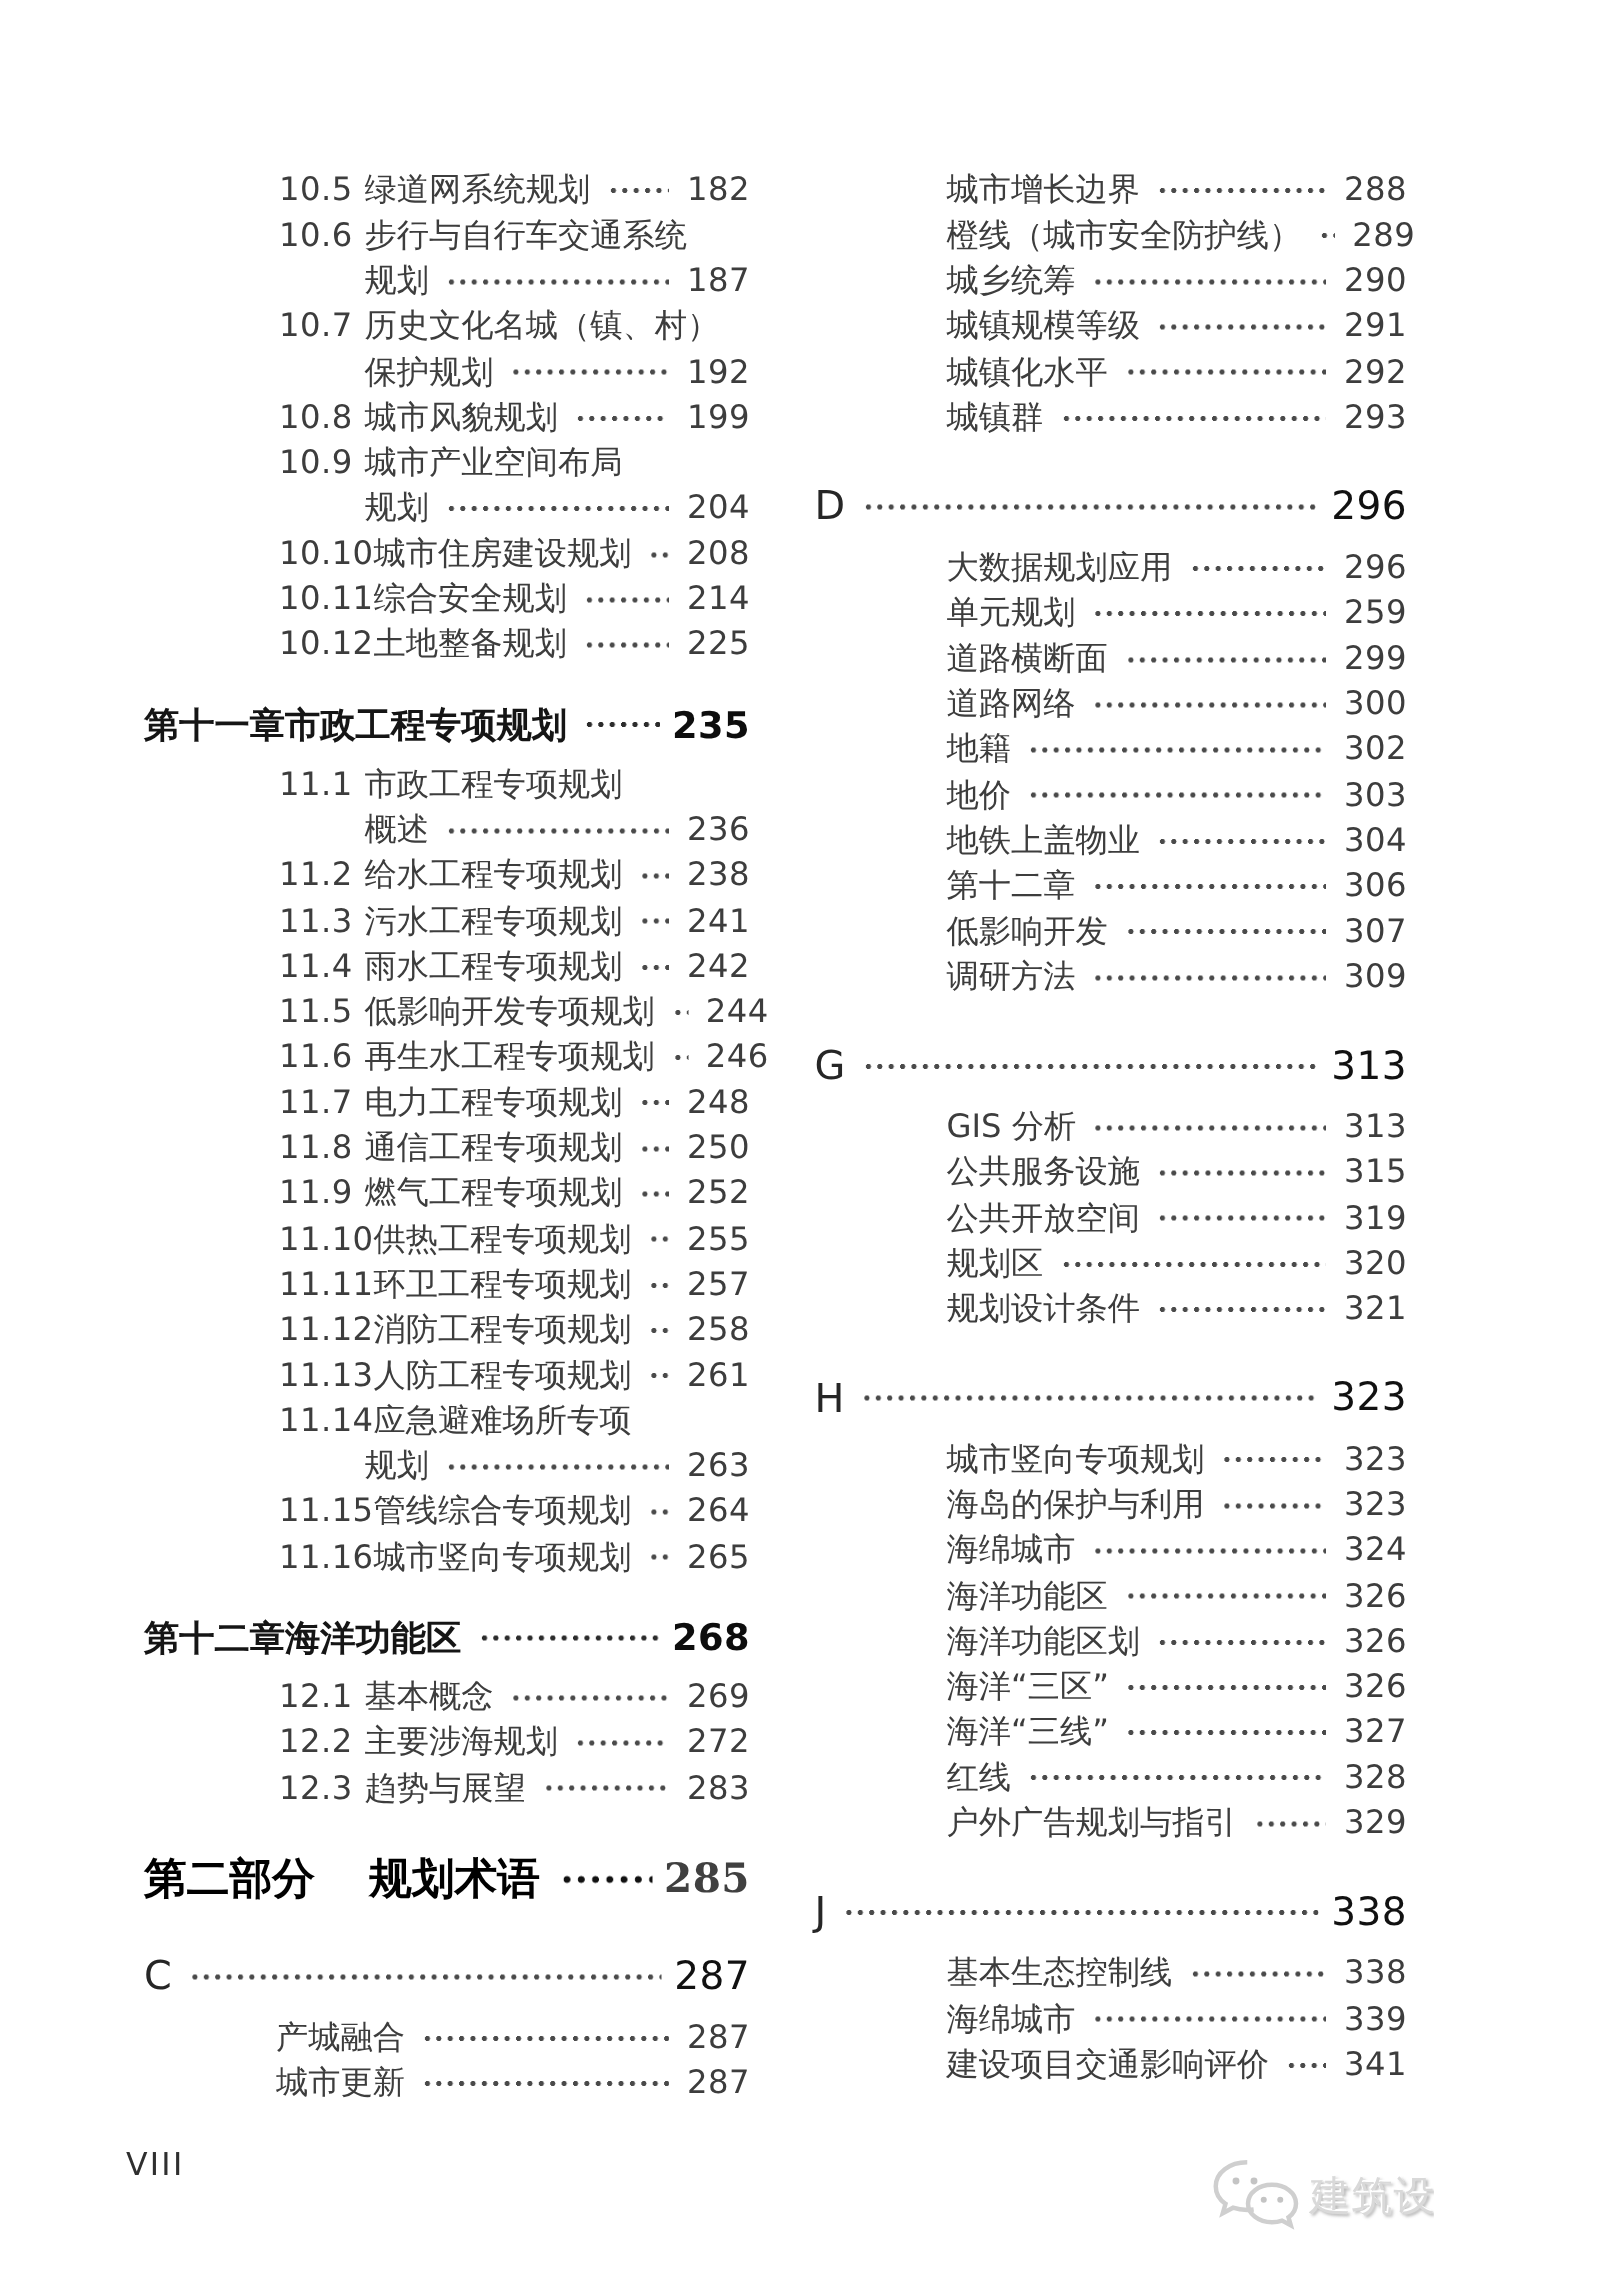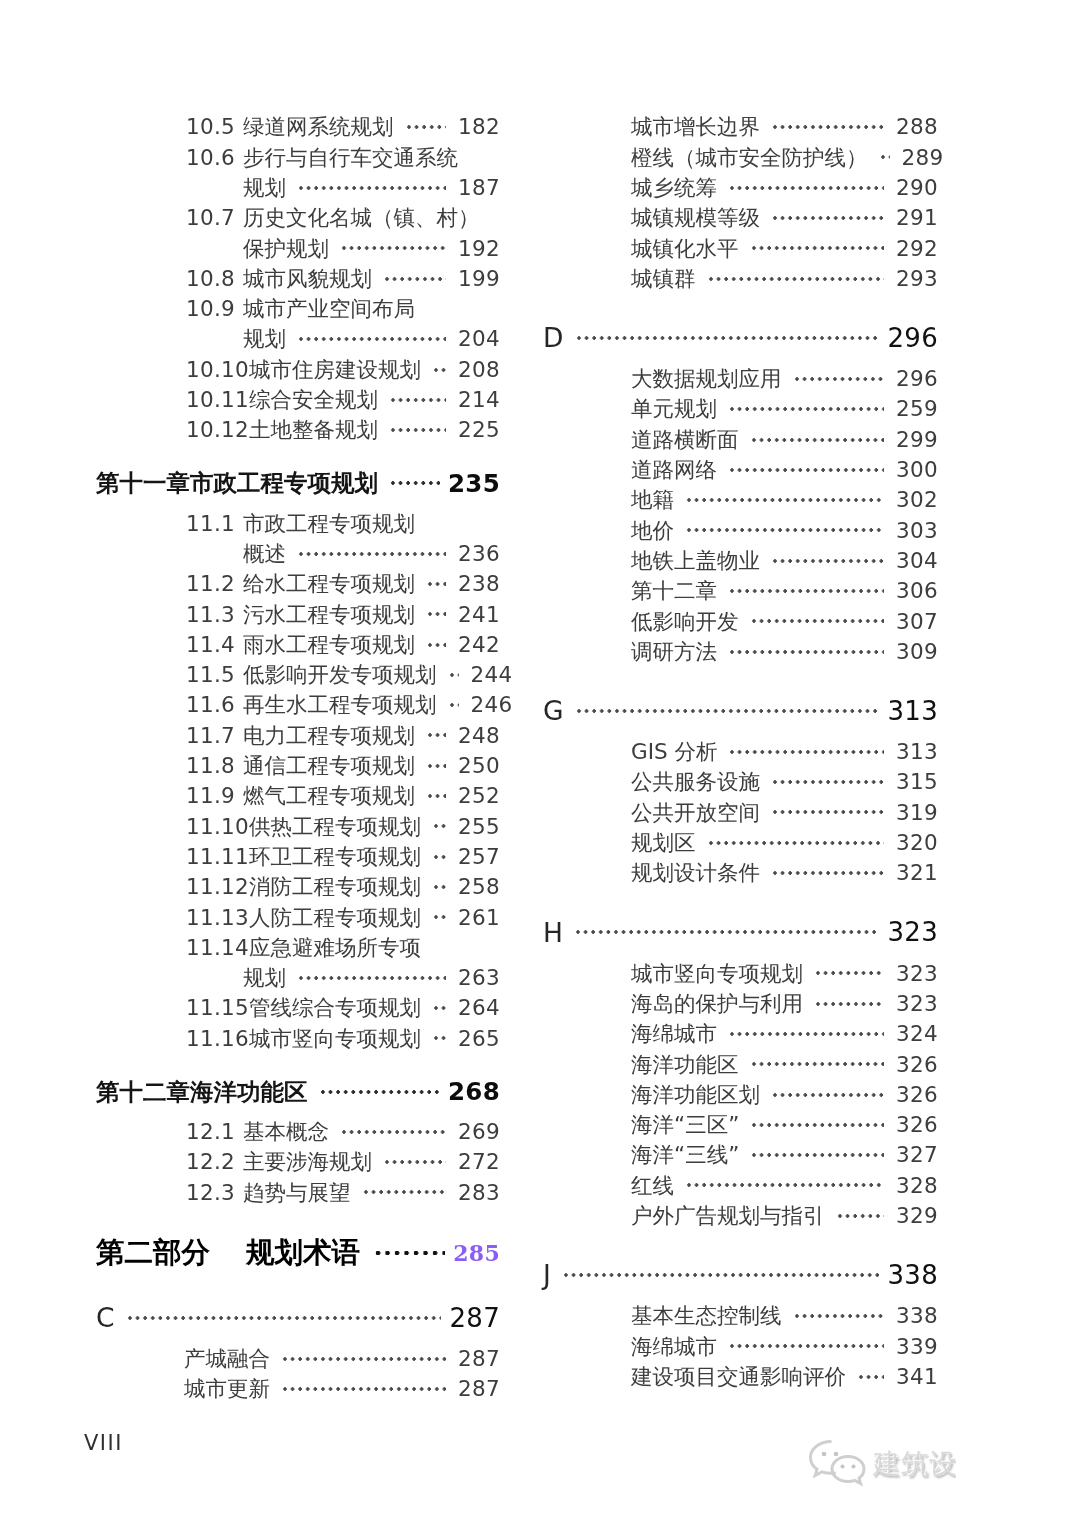--- a/index.html
+++ b/index.html
@@ -26,21 +26,21 @@
   .chapter-row .dots{background-image:radial-gradient(circle at 3px 3px,#2c2c2c 1.6px,rgba(0,0,0,0) 1.95px);}
   .chapter-row .pg{font-size:24.5px;color:#0d0d0d;}
 
   .part-row{display:flex;align-items:center;height:42px;margin-top:24px;
         font-family:"DejaVu Serif",serif;font-size:28.5px;font-weight:bold;color:#000;}
   .part-row .c-num{white-space:nowrap;margin-right:36px;}
   .part-row .text{white-space:nowrap;}
   .part-row .dots{height:8px;margin-left:14px;
         background-image:radial-gradient(circle at 4px 4px,#111 2.1px,rgba(0,0,0,0) 2.5px);
         background-size:9.5px 8px;}
-  .part-row .pg{font-size:22px;color:#8b5cf6;}
+  .part-row .pg{font-size:27px;color:#404040;}
 
   .letter-row{display:flex;align-items:center;height:40px;margin-top:24px;margin-bottom:6px;
         font-size:26.5px;color:#262626;}
   .letter-row .letter{white-space:nowrap;letter-spacing:.5px;}
   .letter-row .pg{font-size:26px;color:#111;}
 
   .footer-pagenum{position:absolute;left:84px;top:1431px;font-size:21px;color:#2f2f2f;letter-spacing:1.5px;}
 
   .watermark{position:absolute;left:806px;top:1437px;display:flex;align-items:center;}
   .watermark .wm-text{font-size:27.5px;letter-spacing:.5px;color:#d9d9d9;white-space:nowrap;

